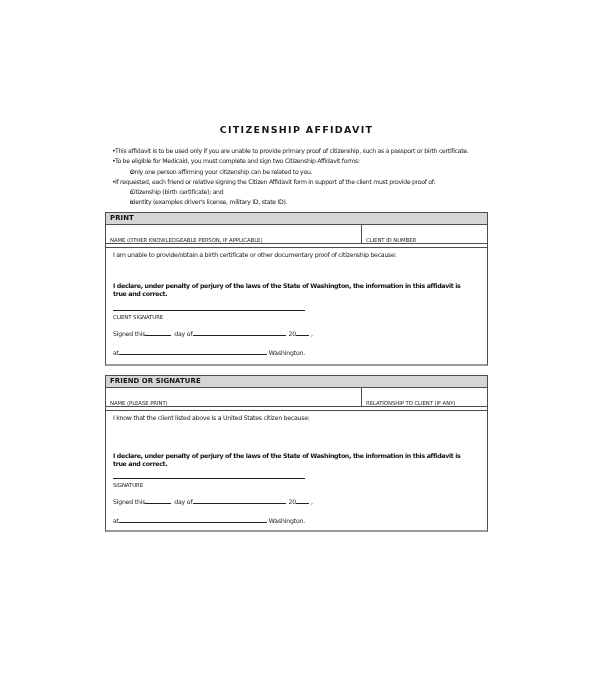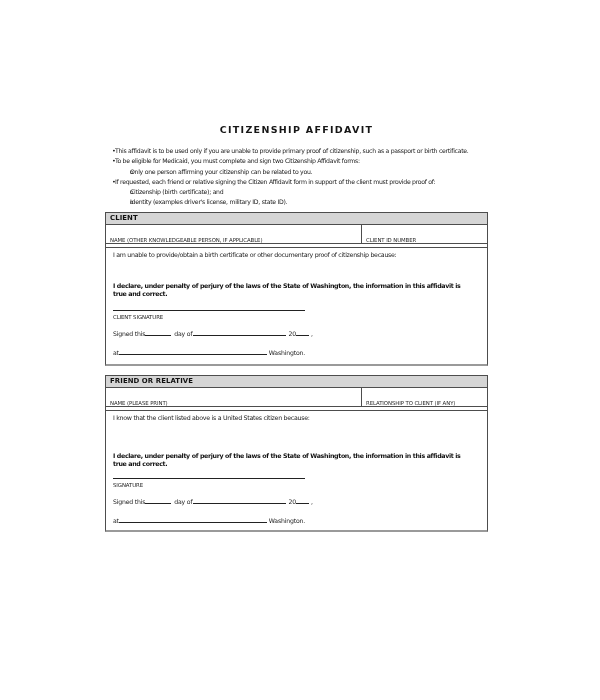--- a/index.html
+++ b/index.html
@@ -85,21 +85,21 @@
         <span class="bmark">o</span>
         <span class="btxt">Citizenship (birth certificate); and</span>
       </div>
       <div class="brow sub">
         <span class="bmark">o</span>
         <span class="btxt">Identity (examples driver's license, military ID, state ID).</span>
       </div>
     </div>
 
     <div class="tbl client">
-      <div class="tbl-header">CLIENT</div>
+      <div class="tbl-header">PRINT</div>
       <div class="name-row">
         <div class="cell-l">
           <span class="flabel">NAME (OTHER KNOWLEDGEABLE PERSON, IF APPLICABLE)</span>
         </div>
         <div class="cell-r">
           <span class="flabel">CLIENT ID NUMBER</span>
         </div>
       </div>
       <div class="spacer-row"></div>
       <div class="stmt stmt-client">
@@ -111,21 +111,21 @@
         <div class="signed-line">
           <span>Signed this</span><span class="blank w-day"></span><span>day of</span><span class="blank w-month"></span><span>20</span><span class="blank w-yr"></span><span>,</span>
         </div>
         <div class="at-line">
           <span>at</span><span class="blank w-at"></span><span>Washington.</span>
         </div>
       </div>
     </div>
 
     <div class="tbl friend">
-      <div class="tbl-header">FRIEND OR RELATIVE</div>
+      <div class="tbl-header">FRIEND OR SIGNATURE</div>
       <div class="name-row">
         <div class="cell-l">
           <span class="flabel">NAME (PLEASE PRINT)</span>
         </div>
         <div class="cell-r">
           <span class="flabel">RELATIONSHIP TO CLIENT (IF ANY)</span>
         </div>
       </div>
       <div class="spacer-row"></div>
       <div class="stmt stmt-friend">

